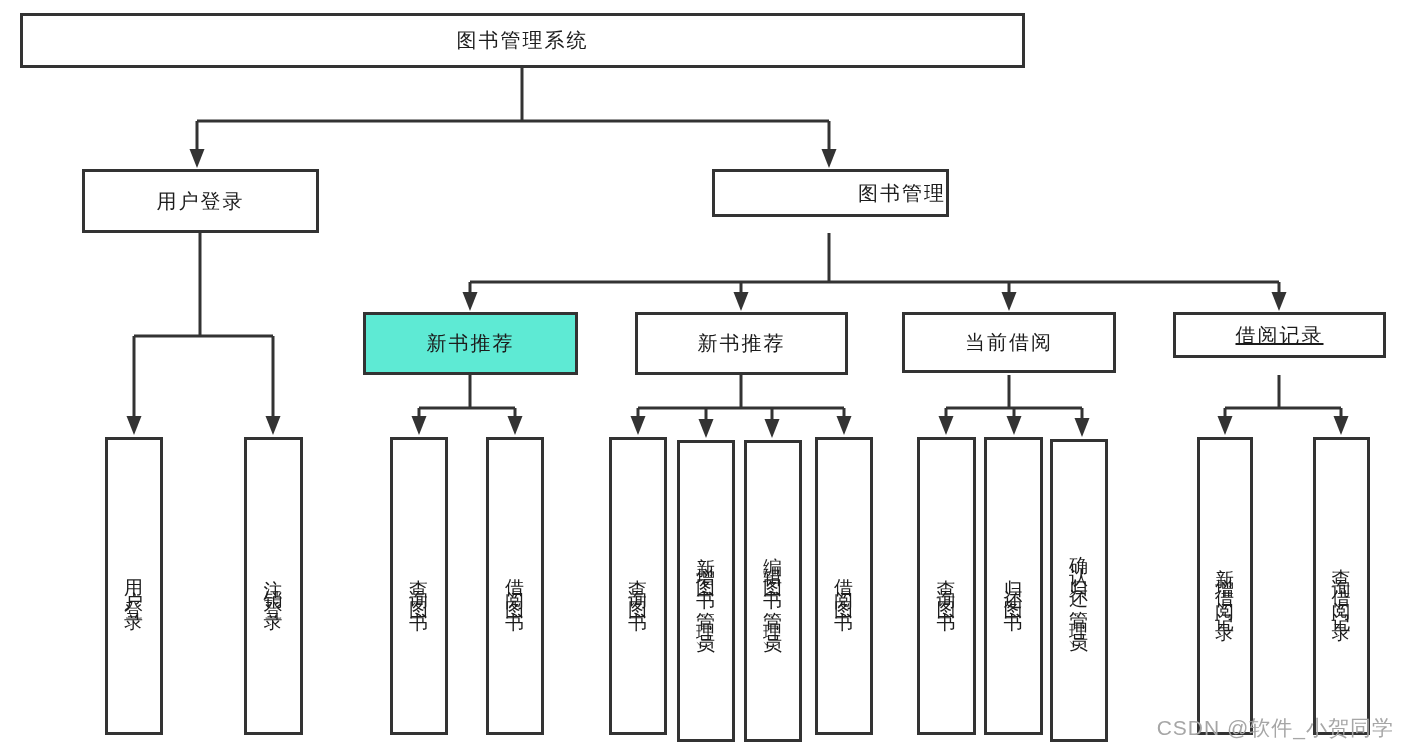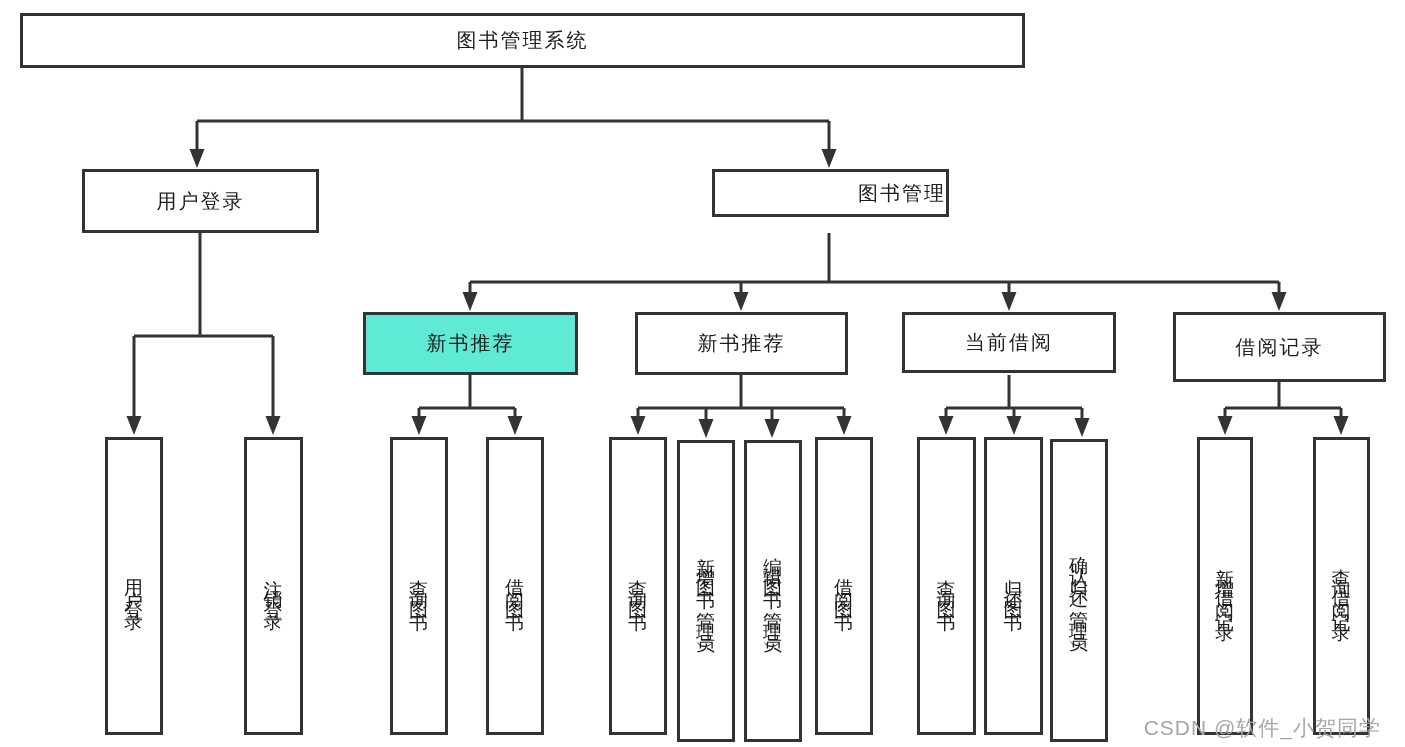--- a/index.html
+++ b/index.html
@@ -4,21 +4,21 @@
 <style>
   html,body{margin:0;padding:0;background:#ffffff;}
   body{font-family:"Liberation Sans","DejaVu Sans",sans-serif;}
   #canvas{position:relative;width:1405px;height:747px;background:#ffffff;overflow:hidden;}
   #connectors{position:absolute;left:0;top:0;width:1405px;height:747px;}
   .box{position:absolute;box-sizing:border-box;background:#ffffff;border:3px solid #333333;
        display:flex;align-items:center;justify-content:center;color:#1c1c1c;}
   .box.h span{font-size:20px;letter-spacing:2px;white-space:nowrap;}
   .box.v span{writing-mode:vertical-rl;text-orientation:mixed;font-size:19px;
               letter-spacing:11px;line-height:1;white-space:nowrap;}
-  .watermark{position:absolute;right:24px;bottom:5px;font-size:21px;color:#a6a6a6;
+  .watermark{position:absolute;right:11px;bottom:5px;font-size:21px;color:#a6a6a6;
              letter-spacing:1px;white-space:nowrap;}
 </style>
 </head>
 <body>
 
 <div id="canvas">
   <svg id="connectors" viewBox="0 0 1405 747" xmlns="http://www.w3.org/2000/svg">
       <path d="M522 68 V121" stroke="#333333" stroke-width="3" fill="none"></path>
       <path d="M197 121 H829" stroke="#333333" stroke-width="3" fill="none"></path>
       <path d="M197 121 V154" stroke="#333333" stroke-width="3" fill="none"></path>
@@ -84,21 +84,21 @@
       </div>
       <div class="box h" style="left: 363px; top: 312px; width: 215px; height: 63px; border-color: rgb(51, 51, 51); background: #5eead4; color: rgb(28, 28, 28);">
         <span>新书推荐</span>
       </div>
       <div class="box h" style="left: 635px; top: 312px; width: 213px; height: 63px; border-color: rgb(51, 51, 51); background: rgb(255, 255, 255); color: rgb(28, 28, 28);">
         <span>新书推荐</span>
       </div>
       <div class="box h" style="left: 902px; top: 312px; width: 214px; height: 61px; border-color: rgb(51, 51, 51); background: rgb(255, 255, 255); color: rgb(28, 28, 28);">
         <span>当前借阅</span>
       </div>
-      <div class="box h" style="left: 1173px; top: 312px; width: 213px; height: 70px; border-color: rgb(51, 51, 51); background: rgb(255, 255, 255); color: rgb(28, 28, 28);">
+      <div class="box h" style="left: 1173px; top: 312px; width: 213px; height: 46px; border-color: rgb(51, 51, 51); background: rgb(255, 255, 255); color: rgb(28, 28, 28); text-decoration: underline;">
         <span>借阅记录</span>
       </div>
       <div class="box v" style="left: 105px; top: 437px; width: 58px; height: 298px; border-color: rgb(51, 51, 51); background: rgb(255, 255, 255); color: rgb(28, 28, 28);">
         <span>用户登录</span>
       </div>
       <div class="box v" style="left: 244px; top: 437px; width: 59px; height: 298px; border-color: rgb(51, 51, 51); background: rgb(255, 255, 255); color: rgb(28, 28, 28);">
         <span>注销登录</span>
       </div>
       <div class="box v" style="left: 390px; top: 437px; width: 58px; height: 298px; border-color: rgb(51, 51, 51); background: rgb(255, 255, 255); color: rgb(28, 28, 28);">
         <span>查询图书</span>

